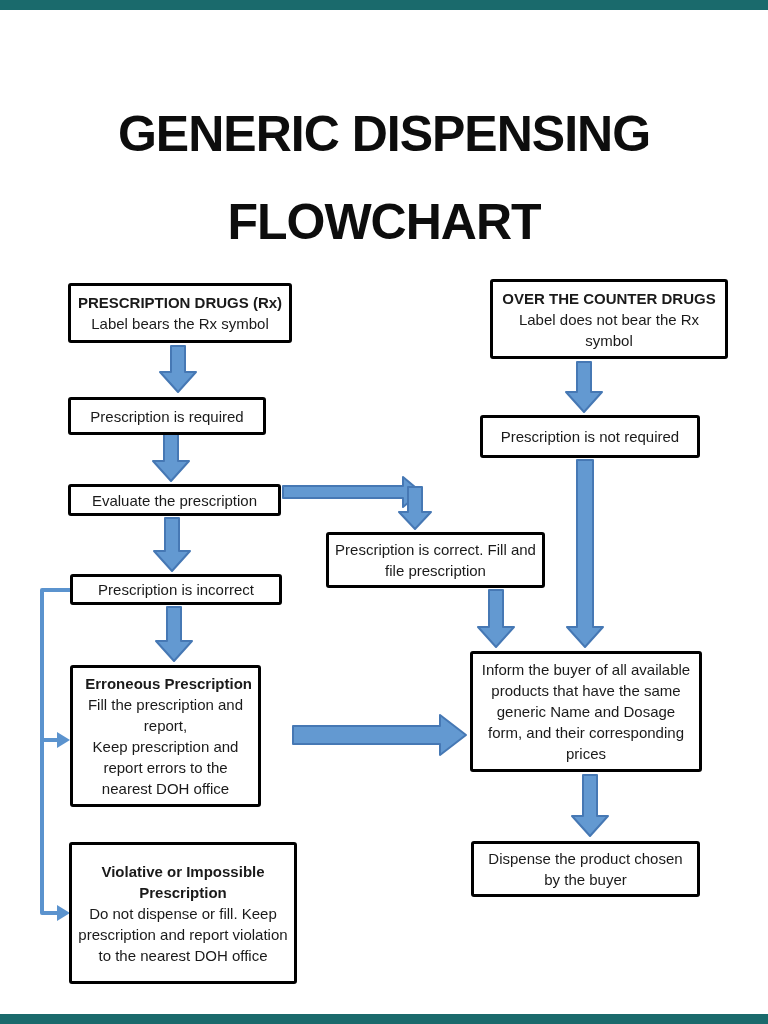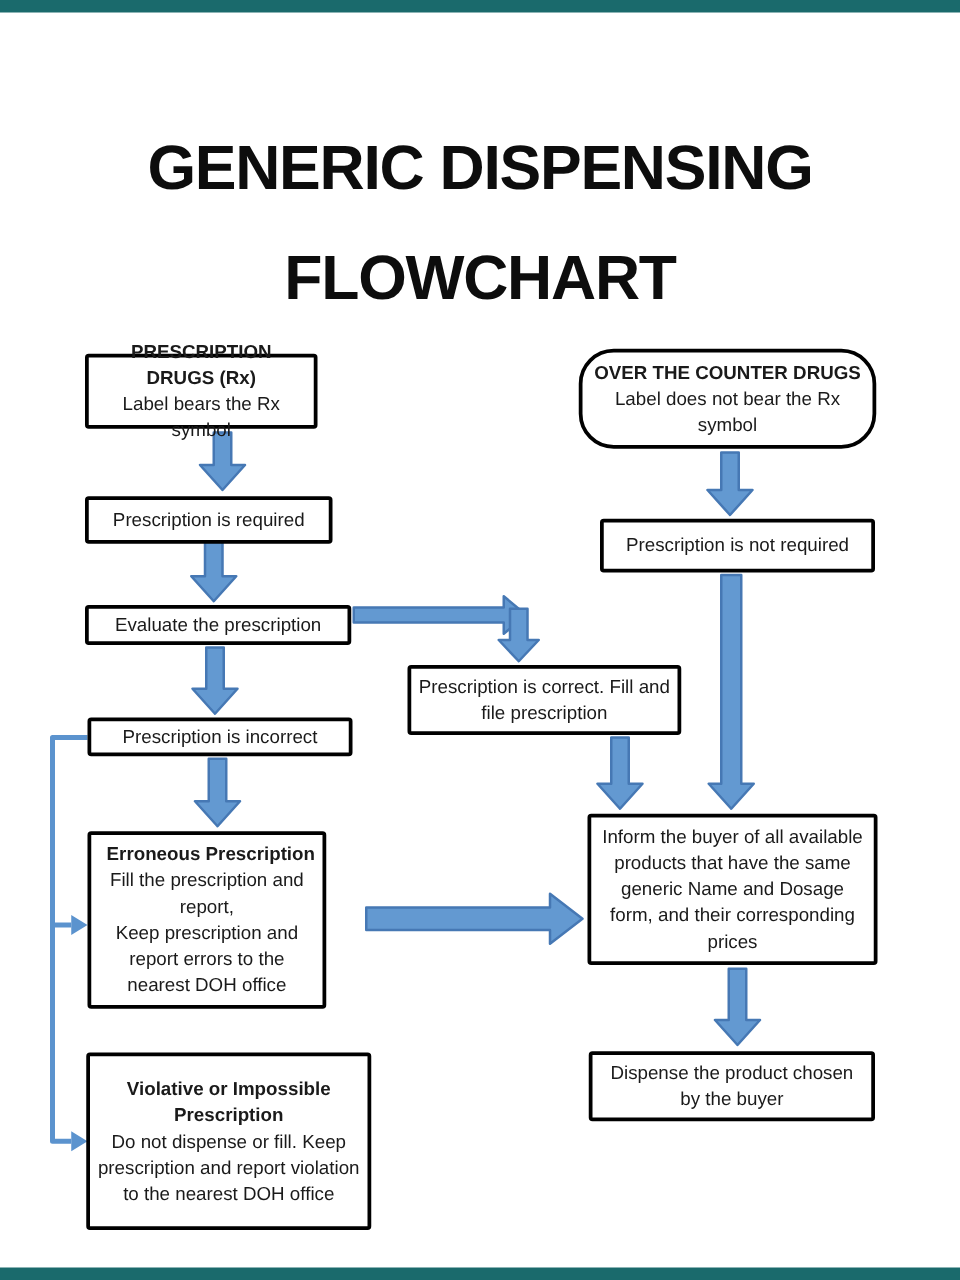--- a/index.html
+++ b/index.html
@@ -20,22 +20,22 @@
   .box{
     position:absolute;box-sizing:border-box;background:#fff;
     border:3px solid #000;border-radius:3px;
     display:flex;flex-direction:column;justify-content:center;align-items:center;
     text-align:center;color:#1a1a1a;font-size:15px;line-height:21px;
     padding:3px 6px;
   }
   .box .bold{font-weight:bold;display:block;}
   .box span{display:block;}
   
-  #box-rx{left:68px;top:283px;width:186px;height:60px;}
-  #box-otc{left:463px;top:279px;width:238px;height:80px;border-radius:28px;}
+  #box-rx{left:68px;top:283px;width:224px;height:60px;}
+  #box-otc{left:490px;top:279px;width:238px;height:80px;}
   #box-required{left:68px;top:397px;width:198px;height:38px;}
   #box-notrequired{left:480px;top:415px;width:220px;height:43px;}
   #box-evaluate{left:68px;top:484px;width:213px;height:32px;}
   #box-correct{left:326px;top:532px;width:219px;height:56px;}
   #box-incorrect{left:70px;top:574px;width:212px;height:31px;}
   #box-erroneous{left:70px;top:665px;width:191px;height:142px;align-items:flex-end;}
   #box-inform{left:470px;top:651px;width:232px;height:121px;}
   #box-violative{left:69px;top:842px;width:228px;height:142px;}
   #box-dispense{left:471px;top:841px;width:229px;height:56px;}
 </style>

